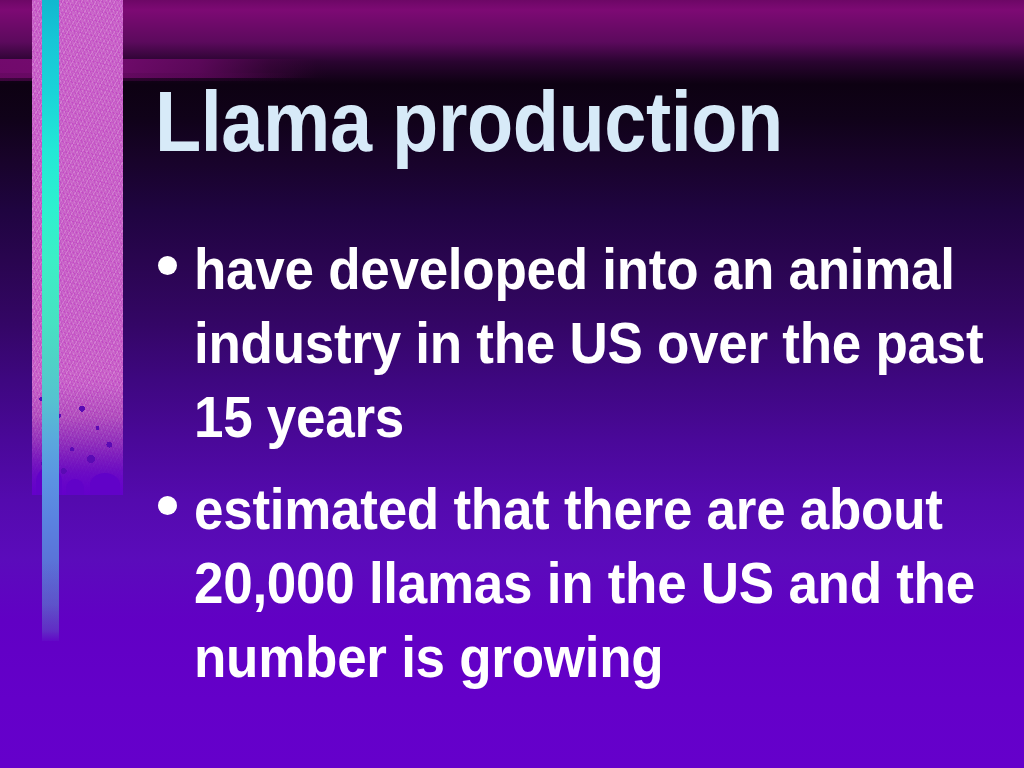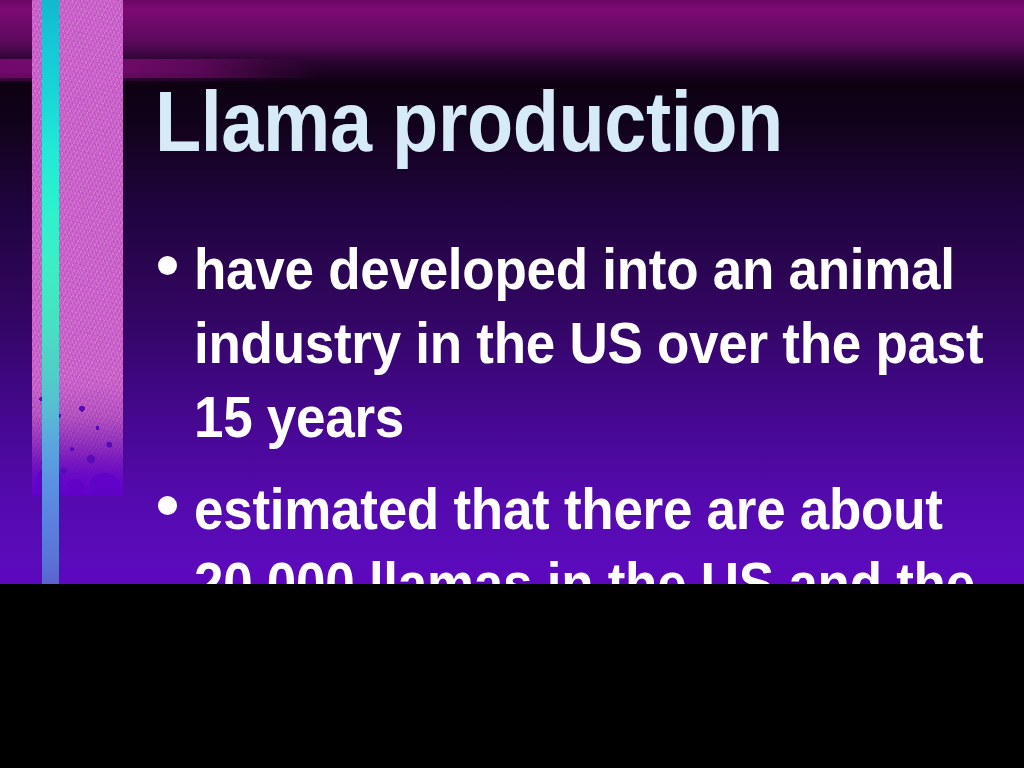--- a/index.html
+++ b/index.html
@@ -9,21 +9,21 @@
     background: #000;
   }
   body {
     font-family: "Liberation Sans", sans-serif;
   }
 
   
   .slide {
     position: relative;
     width: 1024px;
-    height: 584px;
+    height: 768px;
     overflow: hidden;
     
     background: linear-gradient(
         to bottom,
         #6d0766 0px,
         #7d0a74 10px,
         #5c0a5d 42px,
         #2a0430 62px,
         #0d0112 84px,
         #100219 118px,

